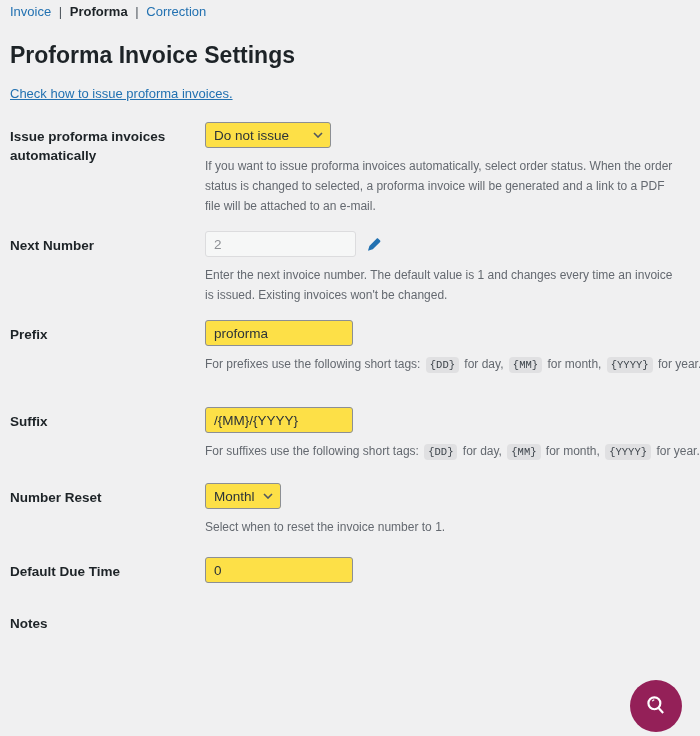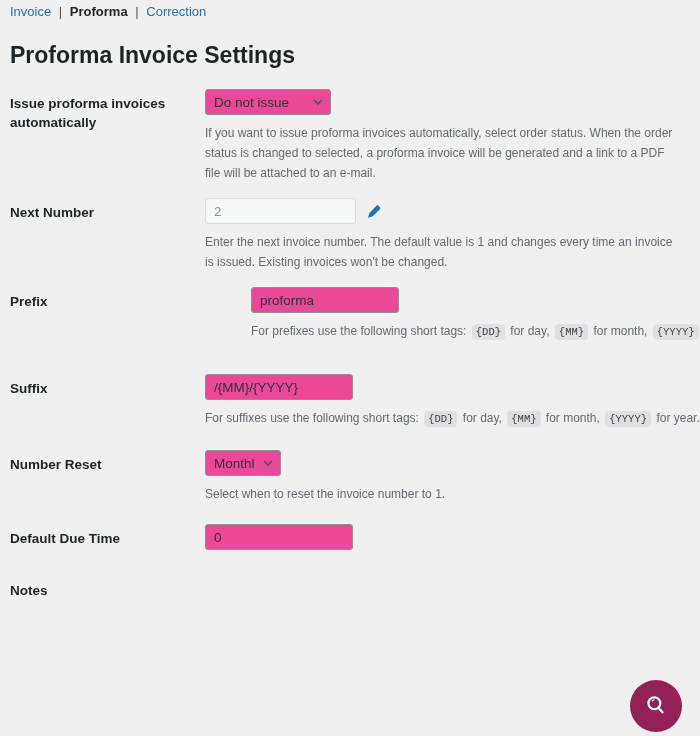--- a/index.html
+++ b/index.html
@@ -44,32 +44,32 @@
     width: 195px;
     flex: 0 0 195px;
     padding-top: 5px;
     font-size: 13.5px;
     line-height: 19px;
     font-weight: 700;
     color: #1d2327;
   }
   .row-field { flex: 1; }
   .mb15 { margin-bottom: 15px; }
-  .mb20 { margin-bottom: 32px; gap: 46px; }
+  .mb20 { margin-bottom: 32px; }
   .mb21 { margin-bottom: 21px; margin-top: 24px; }
   .mb19 { margin-bottom: 20px; }
   .mb26 { margin-bottom: 26px; }
   .mb38 { margin-bottom: 38px; flex-direction: column; }
 
   
   .text-input, .wp-select, .notes-area {
     font-family: "Liberation Sans", "DejaVu Sans", sans-serif;
     font-size: 13.5px;
     color: #2c3338;
-    background: #ec4899;
+    background: #fde047;
     border: 1px solid #8c8f94;
     border-radius: 3px;
   }
   .text-input { height: 26px; width: 148px; padding: 0 8px; }
   .text-input:disabled {
     background: #f6f7f7;
     border-color: #dcdcde;
     color: #8c8f94;
   }
   .next-number-wrap { display: flex; align-items: center; }
@@ -160,20 +160,21 @@
   <nav class="tabs">
     <a class="tab-link">Invoice</a>
     <span class="tab-sep">|</span>
     <span class="tab-active">Proforma</span>
     <span class="tab-sep">|</span>
     <a class="tab-link">Correction</a>
   </nav>
 
   <h1 class="page-title">Proforma Invoice Settings</h1>
 
+  <a class="help-link">Check how to issue proforma invoices.</a>
 
   <form class="settings-form">
 
     <div class="form-row mb15">
       <div class="row-label">Issue proforma invoices automatically</div>
       <div class="row-field">
         <span class="select-wrap">
           <select class="wp-select w-issue">
             <option>Do not issue</option>
           </select>

